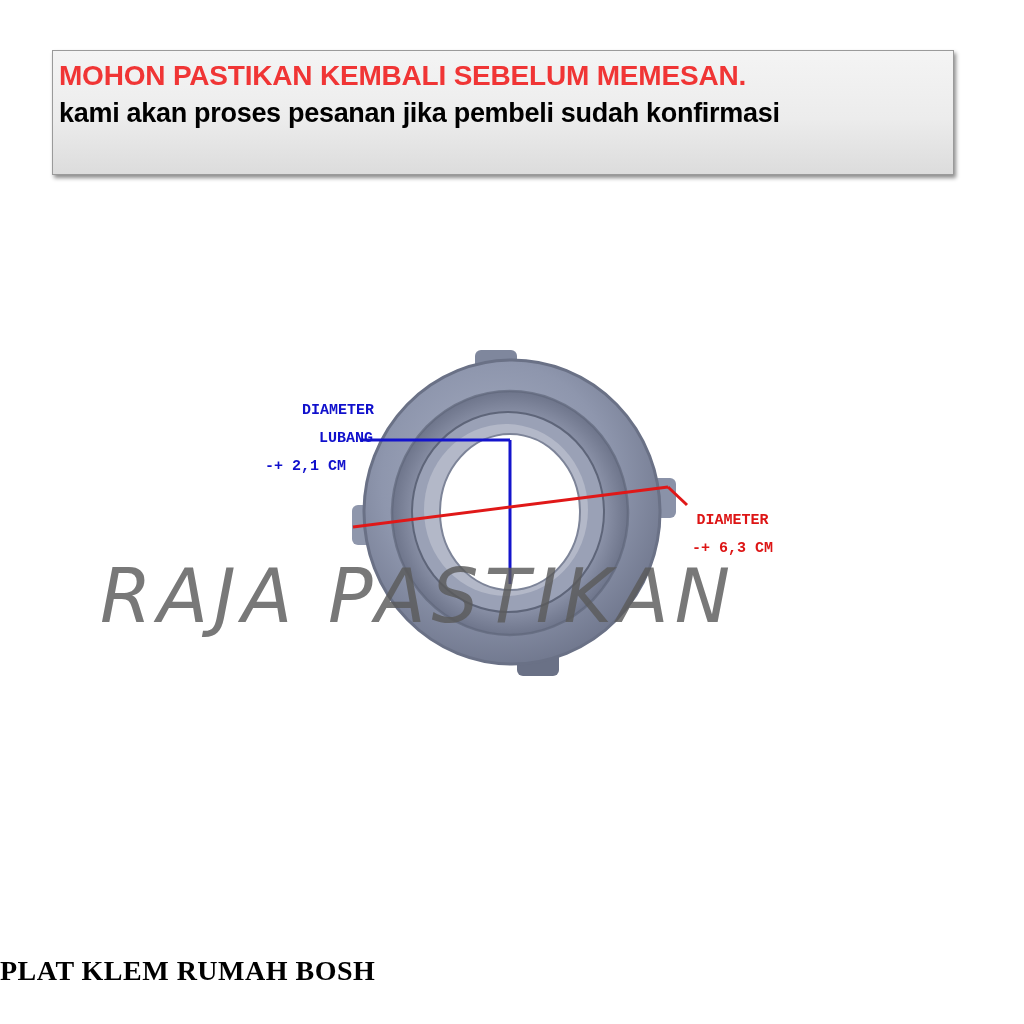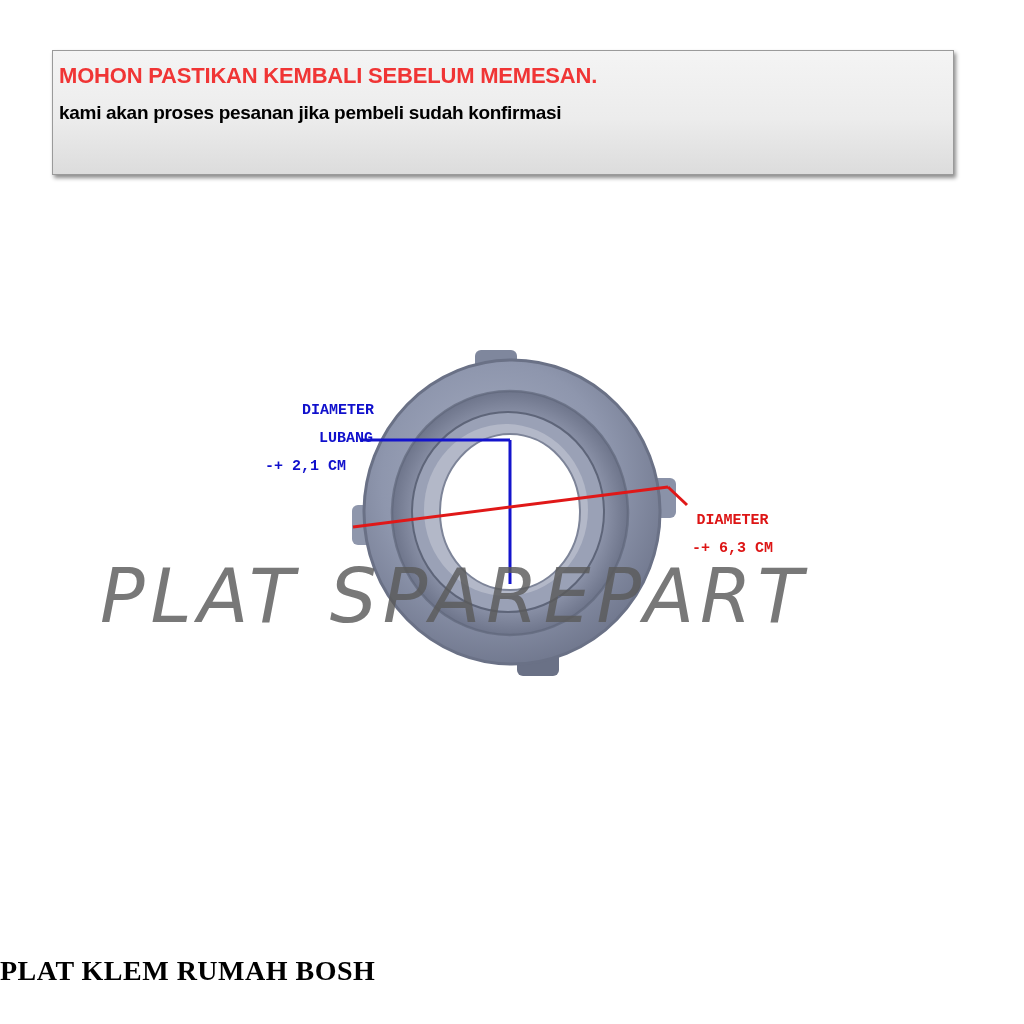--- a/index.html
+++ b/index.html
@@ -4,22 +4,22 @@
 <style>
   html, body { margin:0; padding:0; }
   body { width:1024px; height:1024px; background:#ffffff; position:relative; overflow:hidden; font-family:"Liberation Sans", sans-serif; }
   .banner {
     position:absolute; left:52px; top:50px; width:902px; height:125px;
     background:linear-gradient(180deg,#f4f4f4 0%,#ececec 55%,#dcdcdc 100%);
     border:1px solid #9a9a9a;
     box-shadow:2px 3px 4px rgba(0,0,0,0.45);
     box-sizing:border-box; padding:8px 0 0 6px;
   }
-  .banner .l1 { color:#f03535; font-weight:bold; font-size:22px; line-height:34px; letter-spacing:-0.2px; font-family:"Liberation Sans", sans-serif; white-space:nowrap; }
-  .banner .l2 { color:#000; font-weight:bold; font-size:19px; line-height:40px; letter-spacing:-0.3px; white-space:nowrap; font-family:"Liberation Sans", sans-serif; }
+  .banner .l1 { color:#f03535; font-weight:bold; font-size:28px; line-height:34px; letter-spacing:-0.2px; font-family:"Liberation Sans", sans-serif; white-space:nowrap; }
+  .banner .l2 { color:#000; font-weight:bold; font-size:27px; line-height:40px; letter-spacing:-0.3px; white-space:nowrap; font-family:"Liberation Sans", sans-serif; }
   .product { position:absolute; left:0; top:0; width:1024px; height:1024px; }
   .lbl { position:absolute; font-family:Liberation Mono, monospace; font-weight:bold; font-size:15px; line-height:28px; white-space:nowrap; }
   .lbl.blue { color:#1010cc; text-align:right; }
   .lbl.red { color:#dd1515; text-align:center; }
   .watermark {
     position:absolute; left:100px; top:553px; width:830px;
     font-family:"DejaVu Sans", sans-serif; font-weight:normal; font-size:74px; letter-spacing:6px;
     color:rgba(90,90,90,0.82); white-space:nowrap; transform:scaleY(1.0);
     font-style:italic;
   }
@@ -82,15 +82,15 @@
   <div>DIAMETER</div>
   <div style="margin-right:1px;">LUBANG</div>
   <div style="margin-right:28px;">-+ 2,1 CM</div>
 </div>
 
 <div class="lbl red" style="left:660px; top:507px; width:145px;">
   <div>DIAMETER</div>
   <div>-+ 6,3 CM</div>
 </div>
 
-<div class="watermark">PLAT SPAREPART</div>
+<div class="watermark">RAJA PASTIKAN</div>
 
 <div class="caption">PLAT KLEM RUMAH BOSH</div>
 
 </body></html>

